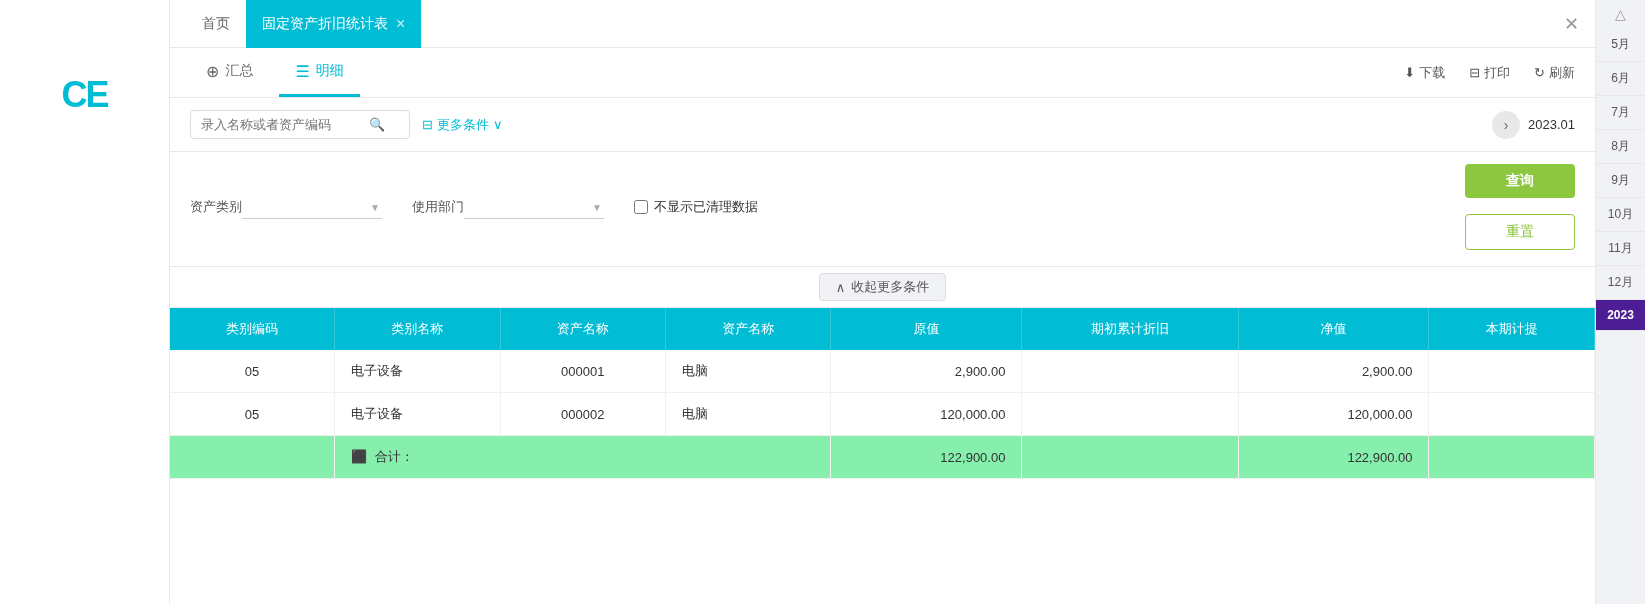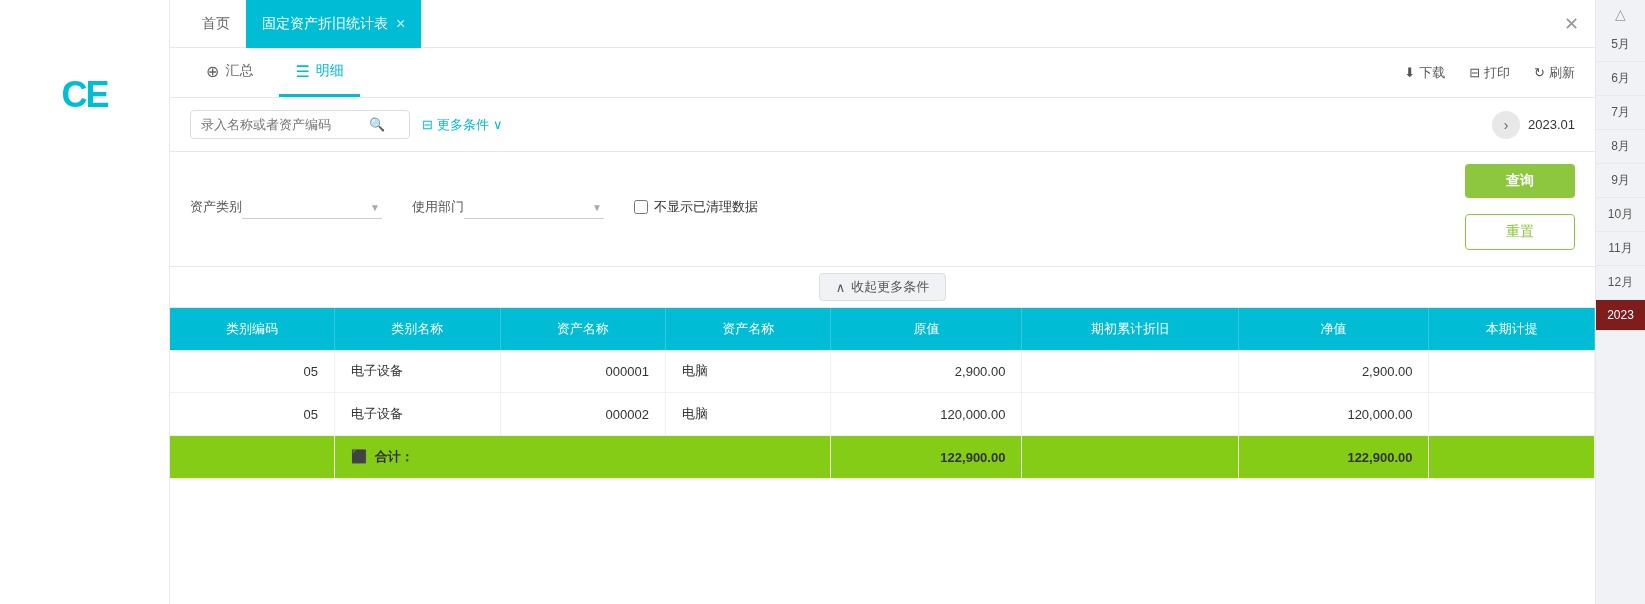--- a/index.html
+++ b/index.html
@@ -299,28 +299,28 @@
       font-size: 13px;
       font-weight: normal;
       border-right: 1px solid rgba(255,255,255,0.2);
       white-space: nowrap;
     }
     tbody tr {
       background: #fff;
       border-bottom: 1px solid #f0f0f0;
     }
     tbody tr.summary-row {
-      background: #84cc16;
-      font-weight: bold;
+      background: #86efac;
+      font-weight: normal;
       border-radius: 11px;
     }
     tbody td {
       padding: 12px 16px;
       font-size: 13px;
-      text-align: right;
+      text-align: center;
       border-right: 1px solid #f0f0f0;
       color: #333;
     }
     tbody td.align-right { text-align: right; }
     tbody td.align-left { text-align: left; }
     .summary-icon { color: #9c27b0; margin-right: 4px; }
 
     
     .right-sidebar {
       width: 50px;
@@ -334,23 +334,23 @@
     .month-item {
       width: 100%;
       text-align: center;
       padding: 8px 0;
       font-size: 12px;
       color: #555;
       cursor: pointer;
       border-bottom: 1px solid #e8e8e8;
     }
     .month-item.active-year {
-      background: #7f1d1d;
+      background: #4c1d95;
       color: #fff;
-      font-weight: normal;
+      font-weight: bold;
     }
     .scroll-up-btn, .scroll-down-btn {
       width: 100%;
       text-align: center;
       padding: 6px 0;
       cursor: pointer;
       color: #999;
       font-size: 14px;
       background: #f0f2f5;
     }

